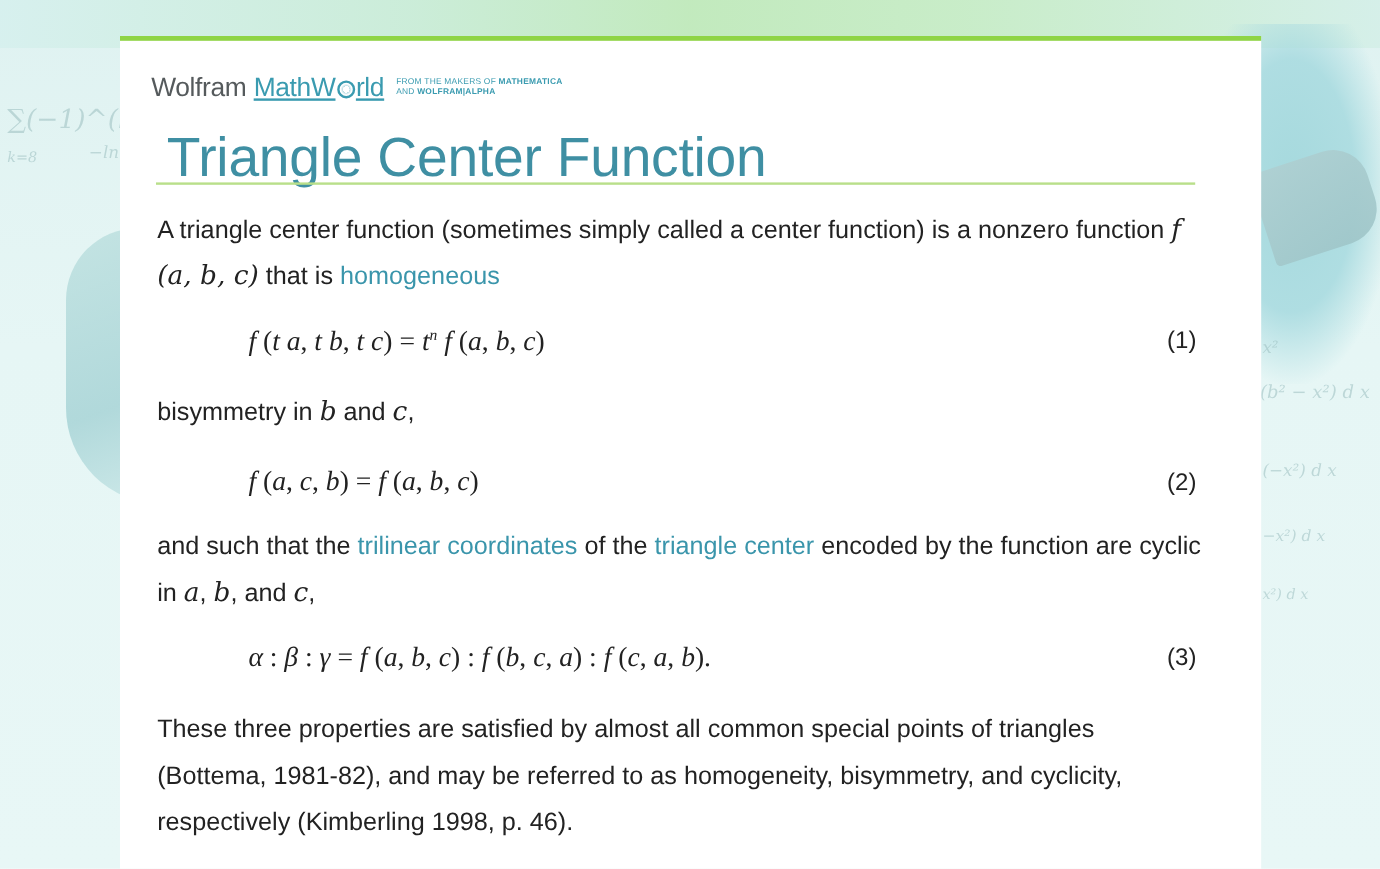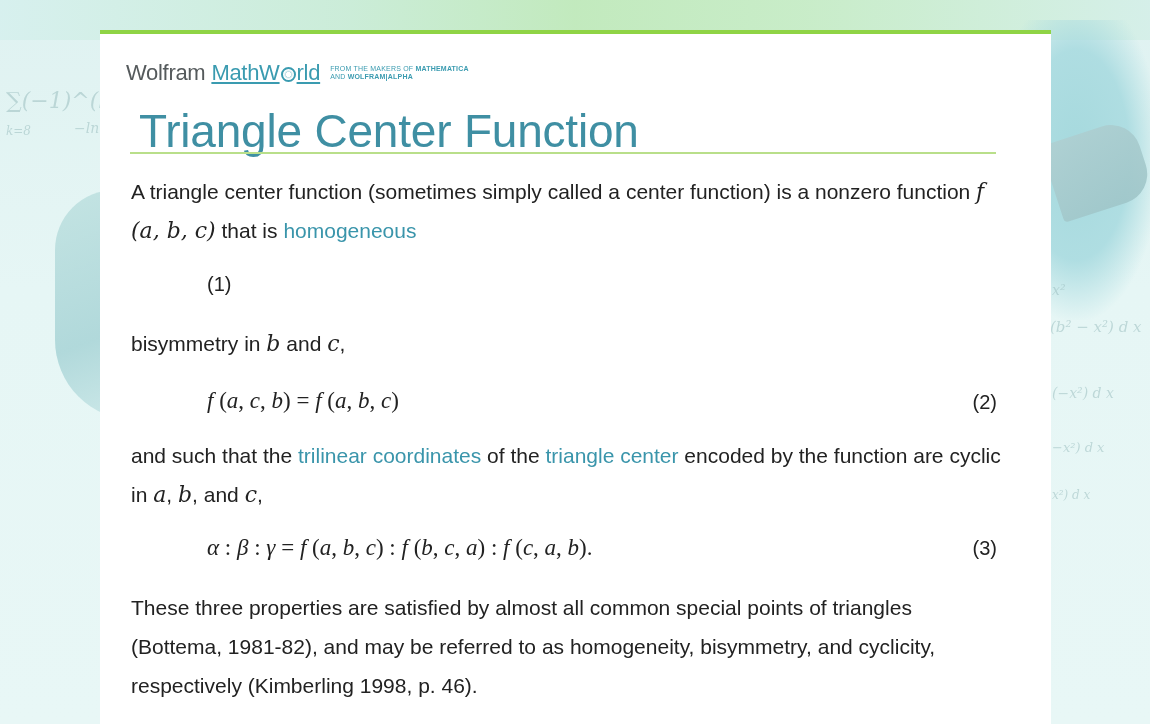--- a/index.html
+++ b/index.html
@@ -100,20 +100,21 @@
       <span>AND </span><b>WOLFRAM|ALPHA</b>
     </span>
   </div>
 
   <h1 class="title">Triangle Center Function</h1>
   <div class="title-rule"></div>
 
   <p class="para" style="top:138px;"><span>A triangle center function (sometimes simply called a center function) is a nonzero function </span><span class="m">f (a, b, c)</span><span> that is </span><span class="link">homogeneous</span></p>
 
   <div class="eq" style="top:233px;">
+    <span class="eq-body"><i>f</i> (<i>t a</i>, <i>t b</i>, <i>t c</i>) = <i>t</i><sup><i>n</i></sup> <i>f</i> (<i>a</i>, <i>b</i>, <i>c</i>)</span>
     <span class="eq-num">(1)</span>
   </div>
 
   <p class="para" style="top:290px;"><span>bisymmetry in </span><span class="m">b</span><span> and </span><span class="m">c</span><span>,</span></p>
 
   <div class="eq" style="top:346px;align-items:flex-end;">
     <span class="eq-body"><i>f</i> (<i>a</i>, <i>c</i>, <i>b</i>) = <i>f</i> (<i>a</i>, <i>b</i>, <i>c</i>)</span>
     <span class="eq-num">(2)</span>
   </div>
 

